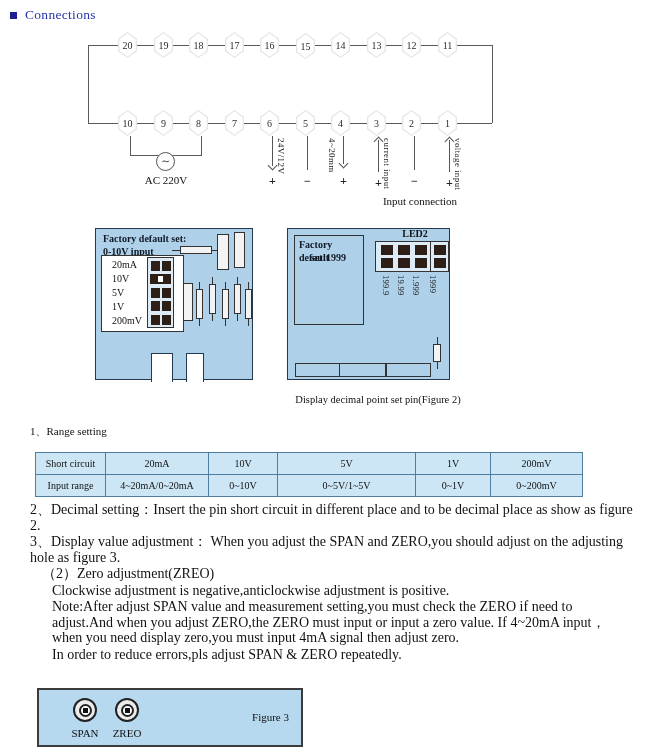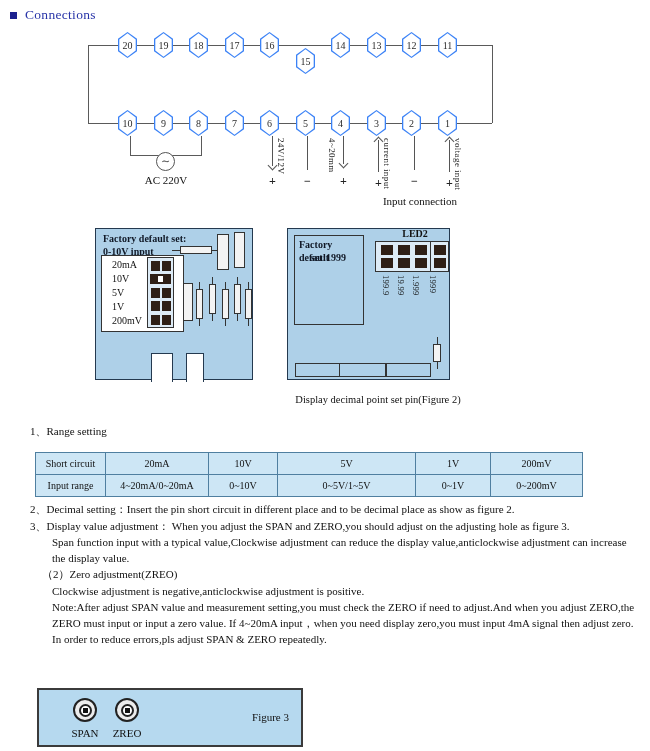--- a/index.html
+++ b/index.html
@@ -11,21 +11,21 @@
   .bullet-sq { width:7px; height:7px; background:#1c218f; display:inline-block; }
   .heading-text { font-size:13.5px; color:#2834a8; letter-spacing:0.3px; }
 
   
   .diagram { position:absolute; left:0; top:30px; width:650px; height:198px; }
   .hline, .vline { position:absolute; background:#5a5a5a; }
   .hline { height:1px; }
   .vline { width:1px; }
   .hex { position:absolute; width:19px; height:26px;
          clip-path:polygon(50% 0,100% 26%,100% 74%,50% 100%,0 74%,0 26%);
-         background:#3b82f6; display:flex; align-items:center; justify-content:center; }
+         background:#e5e5e5; display:flex; align-items:center; justify-content:center; }
   .hex::before { content:""; position:absolute; inset:1.3px; clip-path:inherit; background:#fff; }
   .hexnum { position:relative; font-size:10px; color:#2c2c2c; }
 
   .ac-group { position:absolute; left:120px; top:106px; width:92px; height:48px; }
   .ac-circle { position:absolute; left:36px; top:16px; width:19px; height:19px; border:1.2px solid #555;
                border-radius:50%; background:#fff; display:flex; align-items:center; justify-content:center;
                font-size:11px; color:#444; }
   .ac-label { position:absolute; left:0; top:38px; width:92px; text-align:center; font-size:11px; color:#111; }
 
   .wire { position:absolute; width:40px; height:76px; top:106px; }
@@ -65,21 +65,21 @@
   .decimal-label { position:absolute; top:46px; writing-mode:vertical-rl; font-size:8.5px; color:#111; letter-spacing:0.3px; }
   .botrow { position:absolute; left:8px; top:134px; display:flex; }
   .botrow div { height:14px; border:1.2px solid #333; margin-left:-1.2px; }
 
   
   .range-heading { position:absolute; left:30px; top:424px; font-size:11px; color:#111; }
   table.range { position:absolute; left:35px; top:452px; border-collapse:collapse; table-layout:fixed; }
   table.range td { background:#cde6f5; border:1px solid #4f7fa0; text-align:center; font-size:10px; height:22px; color:#111; }
 
   
-  .bodytext { position:absolute; left:30px; top:502px; width:605px; font-size:11px; line-height:15.5px; color:#111; }
+  .bodytext { position:absolute; left:30px; top:502px; width:605px; font-size:14px; line-height:15.5px; color:#111; }
   .bodytext p { margin:0 0 1px 0; }
   .hang { padding-left:33px; text-indent:-33px; }
   .ind1 { padding-left:12px; }
   .ind2 { padding-left:22px; }
 
   
   .fig3 { position:absolute; left:37px; top:688px; width:266px; height:59px; background:#b6d9ef; border:2.5px solid #3b3b3b; }
   .hole { position:absolute; top:8px; width:24px; height:24px; border:2px solid #222; border-radius:50%;
           background:#ececec; display:flex; align-items:center; justify-content:center; }
   .hole .inner { width:13px; height:13px; border:2px solid #222; border-radius:50%; background:#fff;
@@ -110,21 +110,21 @@
     </div>
   <div class="hex" style="left:189px;top:2px;">
       <span class="hexnum">18</span>
     </div>
   <div class="hex" style="left:225px;top:2px;">
       <span class="hexnum">17</span>
     </div>
   <div class="hex" style="left:260px;top:2px;">
       <span class="hexnum">16</span>
     </div>
-  <div class="hex" style="left:296px;top:18px;">
+  <div class="hex" style="left:296px;top:3px;">
       <span class="hexnum">15</span>
     </div>
   <div class="hex" style="left:331px;top:2px;">
       <span class="hexnum">14</span>
     </div>
   <div class="hex" style="left:367px;top:2px;">
       <span class="hexnum">13</span>
     </div>
   <div class="hex" style="left:402px;top:2px;">
       <span class="hexnum">12</span>
@@ -309,21 +309,20 @@
     <td>0~5V/1~5V</td>
     <td>0~1V</td>
     <td>0~200mV</td>
   </tr>
 </tbody>
   </table>
 
 <div class="bodytext">
   <p>2、Decimal setting：Insert the pin short circuit in different place and to be decimal place as show as figure 2.</p>
   <p>3、Display value adjustment： When you adjust the SPAN and ZERO,you should adjust on the adjusting hole as figure 3.</p>
-  <p class="ind2">Span function input with a typical value,Clockwise adjustment can reduce the display value,anticlockwise adjustment can increase the display value.</p>
   <p class="ind1">（2）Zero adjustment(ZREO)</p>
   <p class="ind2">Clockwise adjustment is negative,anticlockwise adjustment is positive.</p>
   <p class="ind2">Note:After adjust SPAN value and measurement setting,you must check the ZERO if need to adjust.And when you adjust ZERO,the ZERO must input or input a zero value. If 4~20mA input，when you need display zero,you must input 4mA signal then adjust zero.</p>
   <p class="ind2">In order to reduce errors,pls adjust SPAN &amp; ZERO repeatedly.</p>
 </div>
 
 <div class="fig3">
   <div class="hole" style="left:34px;">
     <div class="inner">
         <div class="dot"></div>

